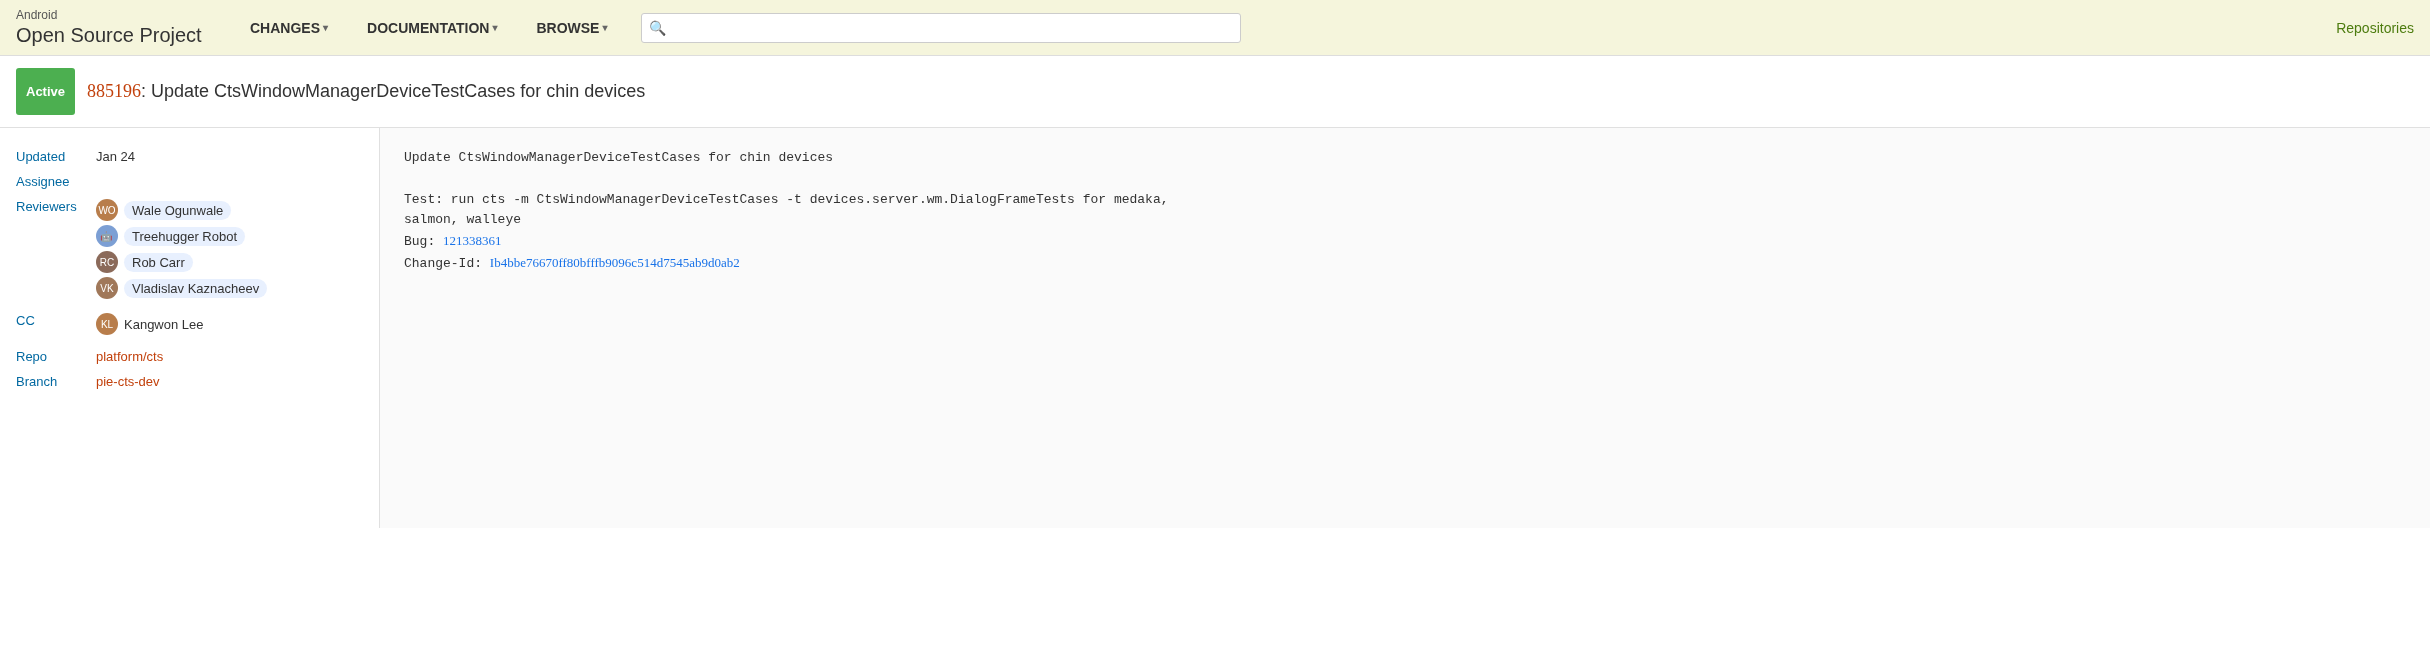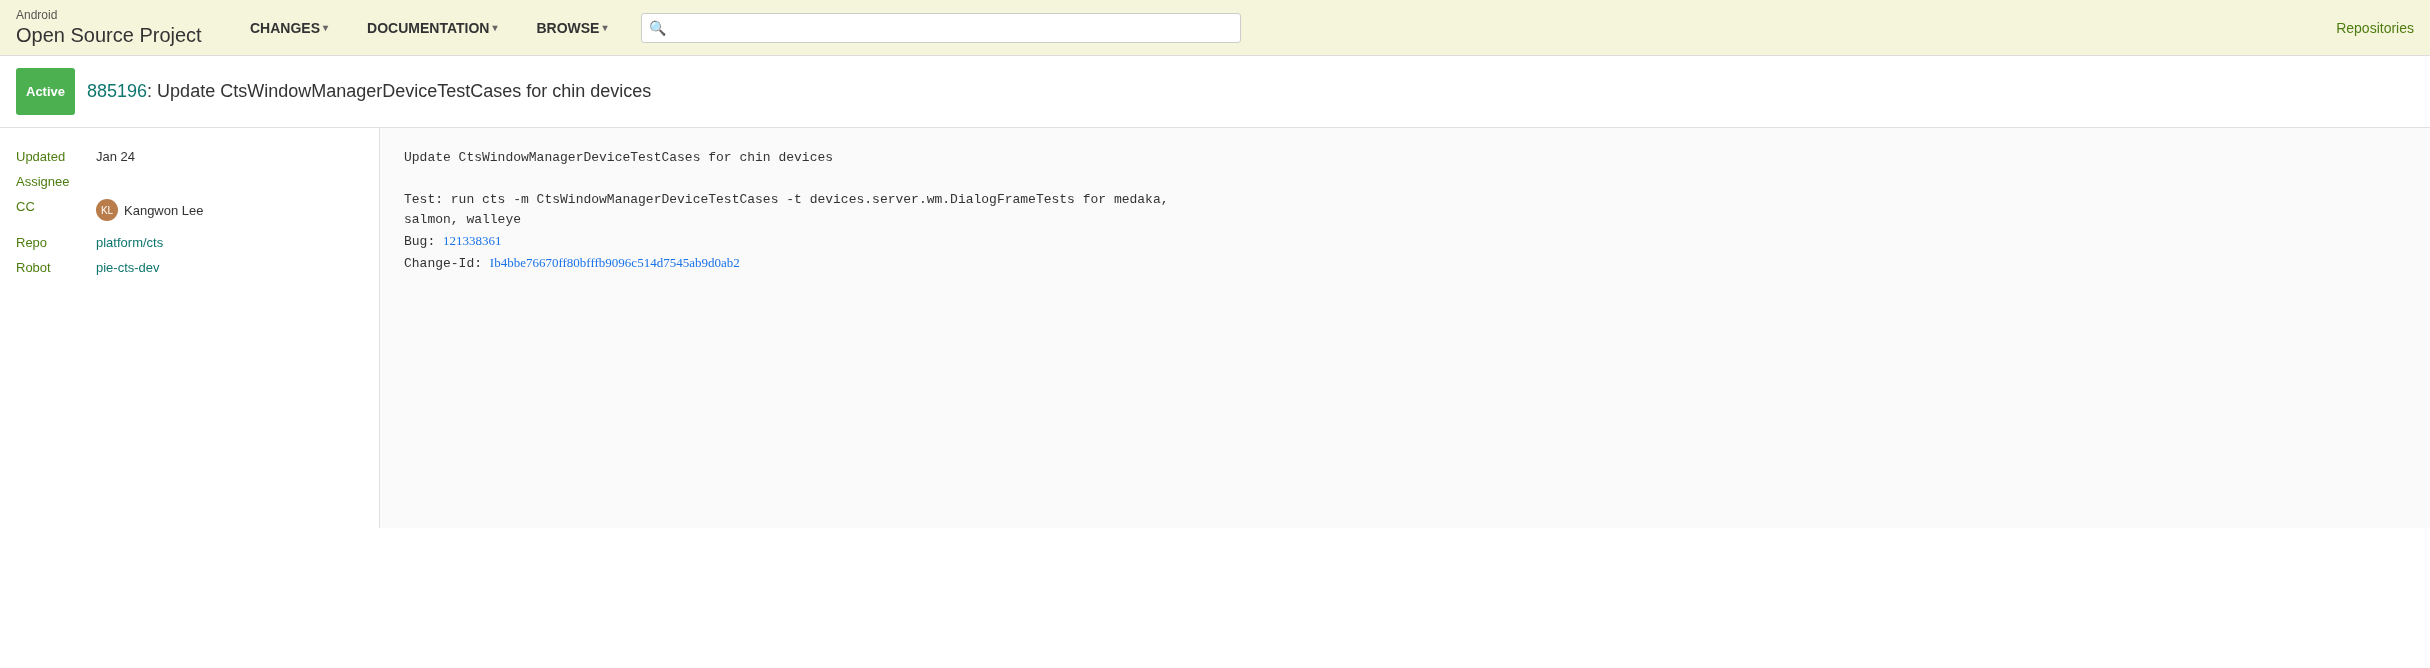--- a/index.html
+++ b/index.html
@@ -97,23 +97,24 @@
       font-weight: bold;
       padding: 16px 10px;
       border-radius: 3px;
       white-space: nowrap;
     }
     .change-title-text {
       font-size: 18px;
       color: #333;
     }
     .change-id-link {
-      color: #0f766e;
+      color: #c2410c;
       text-decoration: none;
       font-size: 18px;
+      font-family: Liberation Serif, serif;
     }
 
     
     .main-content {
       display: flex;
       min-height: 400px;
     }
 
     
     .left-panel {
@@ -124,21 +125,21 @@
     }
     .meta-table {
       width: 100%;
       border-collapse: collapse;
     }
     .meta-table td {
       padding: 5px 8px 5px 0;
       vertical-align: top;
     }
     .meta-label {
-      color: #4d7c0f;
+      color: #0369a1;
       font-size: 13px;
       white-space: nowrap;
       width: 80px;
     }
     .meta-value {
       font-size: 13px;
       color: #333;
     }
     .reviewer-item {
       display: flex;
@@ -163,21 +164,21 @@
       background: #7c9fd4;
     }
     .avatar-label {
       font-size: 13px;
       background: #e8f0fe;
       padding: 2px 8px;
       border-radius: 10px;
       color: #333;
     }
     .link-blue {
-      color: #0f766e;
+      color: #c2410c;
       text-decoration: none;
       font-size: 13px;
     }
 
     
     .right-panel {
       flex: 1;
       padding: 20px 24px;
       background: #fafafa;
     }
@@ -240,36 +241,57 @@
       <tbody>
           <tr>
         <td class="meta-label">Updated</td>
         <td class="meta-value">Jan 24</td>
       </tr>
       <tr>
         <td class="meta-label">Assignee</td>
         <td class="meta-value"></td>
       </tr>
       <tr>
+        <td class="meta-label">Reviewers</td>
+        <td class="meta-value">
+          <div class="reviewer-item">
+            <div class="avatar" style="background:#b87d4b">WO</div>
+            <span class="avatar-label">Wale Ogunwale</span>
+          </div>
+          <div class="reviewer-item">
+            <div class="avatar robot">🤖</div>
+            <span class="avatar-label">Treehugger Robot</span>
+          </div>
+          <div class="reviewer-item">
+            <div class="avatar" style="background:#8b6a5a">RC</div>
+            <span class="avatar-label">Rob Carr</span>
+          </div>
+          <div class="reviewer-item">
+            <div class="avatar" style="background:#a0785a">VK</div>
+            <span class="avatar-label">Vladislav Kaznacheev</span>
+          </div>
+        </td>
+      </tr>
+      <tr>
         <td class="meta-label">CC</td>
         <td class="meta-value">
           <div class="reviewer-item">
             <div class="avatar" style="background:#b87d4b">KL</div>
             <span>Kangwon Lee</span>
           </div>
         </td>
       </tr>
       <tr>
         <td class="meta-label">Repo</td>
         <td class="meta-value">
           <a class="link-blue" href="#">platform/cts</a>
         </td>
       </tr>
       <tr>
-        <td class="meta-label">Robot</td>
+        <td class="meta-label">Branch</td>
         <td class="meta-value">
           <a class="link-blue" href="#">pie-cts-dev</a>
         </td>
       </tr>
     </tbody>
       </table>
   </div>
 
   <div class="right-panel">
     <div class="commit-message"><span>Update CtsWindowManagerDeviceTestCases for chin devices</span>

